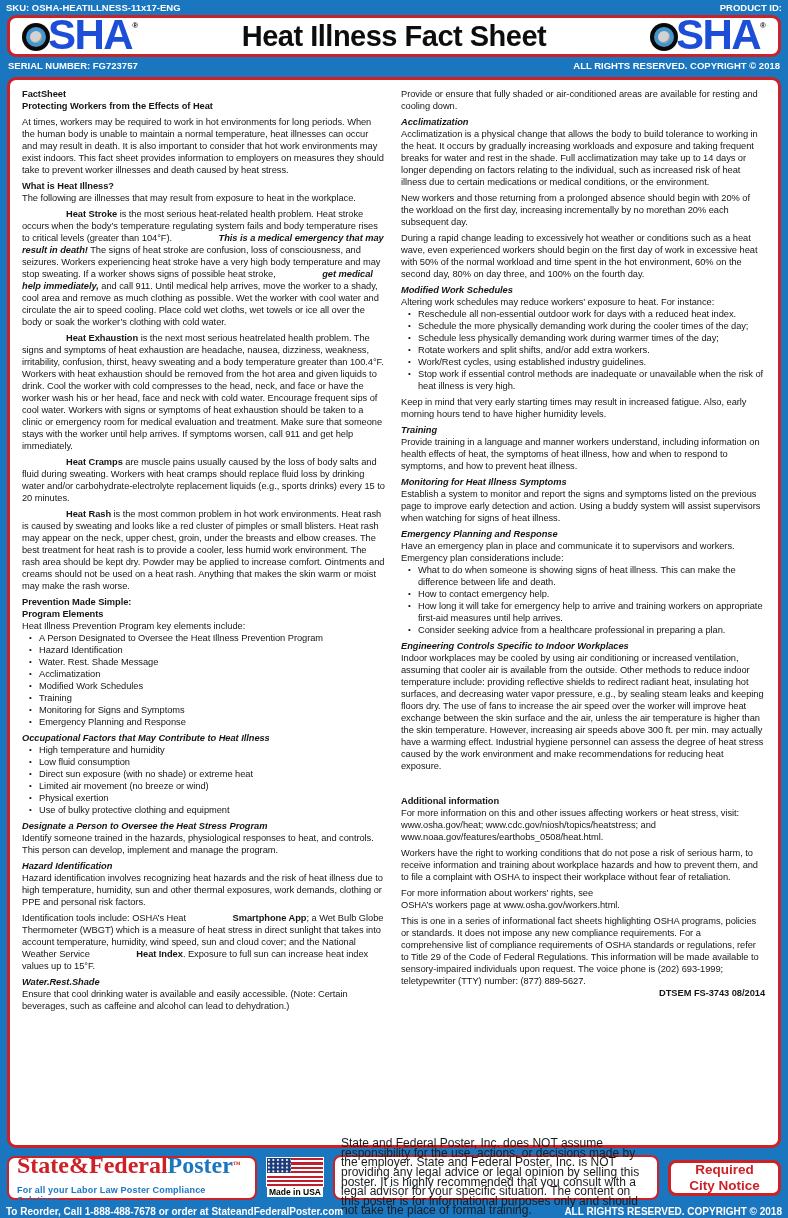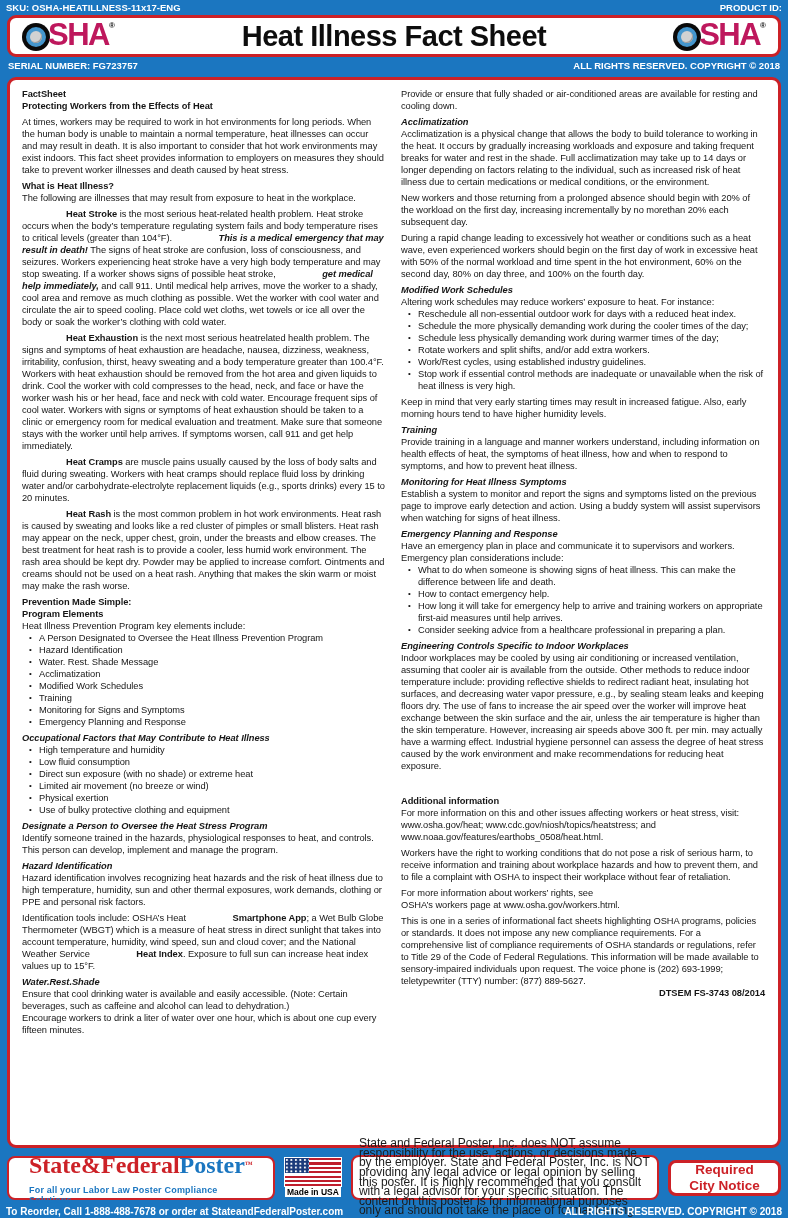--- a/index.html
+++ b/index.html
@@ -18,21 +18,21 @@
   
   .headband{
     margin:0 7px;height:42px;box-sizing:border-box;
     background:#fff;border:3px solid #cc2127;border-radius:9px;
     display:flex;align-items:center;justify-content:space-between;padding:0 12px;
   }
   .osha-logo{display:flex;align-items:flex-start;}
   .osha-o{width:28px;height:28px;border-radius:50%;background:#0a0a0a;display:inline-flex;align-items:center;justify-content:center;margin-top:2px;}
   .osha-o-mid{width:20px;height:20px;border-radius:50%;background:#4596cd;display:flex;align-items:center;justify-content:center;}
   .osha-o-in{width:12px;height:12px;border-radius:50%;background:#d2d2d2;box-shadow:inset -1px -1px 0 #9a9a9a;}
-  .osha-word{font-size:31px;font-weight:bold;letter-spacing:-1.5px;line-height:28px;margin-left:-2px;color:#be185d;}
+  .osha-word{font-size:42px;font-weight:bold;letter-spacing:-1.5px;line-height:28px;margin-left:-2px;color:#1d4ed8;}
   .osha-reg{font-size:8px;font-weight:bold;line-height:8px;margin-top:1px;color:#0a0a0a;}
   .main-title{font-size:29px;font-weight:bold;color:#0d0d0d;letter-spacing:-0.5px;white-space:nowrap;}
   
   .content{
     margin:3px 7px 0;height:1071px;box-sizing:border-box;
     background:#fff;border:3px solid #cc2127;border-radius:9px;
     padding:8px 12px;display:flex;gap:15px;overflow:hidden;
   }
   .col{width:364px;font-size:9.3px;line-height:12px;letter-spacing:-0.05px;}
   .blk{margin:0;}
@@ -43,21 +43,21 @@
   .blk.right{text-align:right;font-weight:bold;}
   .b{font-weight:bold;padding-left:44px;}
   .i{font-style:italic;}
   .u{}
   .brow{display:flex;}
   .dot{flex:0 0 17px;text-align:center;font-size:8px;}
   .btx{flex:1;}
   
   .footrow{display:flex;align-items:center;gap:9px;padding:7px 7px 5px;height:45px;}
   .fbox{background:#fff;border:2px solid #cc2127;border-radius:8px;box-sizing:border-box;}
-  .brandbox{flex:0 0 250px;height:44px;padding:2px 20px 0;display:flex;flex-direction:column;justify-content:center;}
+  .brandbox{flex:0 0 250px;height:44px;padding:2px 8px 0;display:flex;flex-direction:column;justify-content:center;}
   .brandline{font-family:"Liberation Serif",serif;font-weight:bold;font-size:24px;line-height:24px;white-space:nowrap;}
   .brand-red{color:#cc2127;}
   .brand-blue{color:#1b76c0;}
   .brand-tm{font-size:8px;vertical-align:top;color:#cc2127;}
   .tagline{color:#1b76c0;font-weight:bold;font-size:9px;letter-spacing:0.2px;line-height:10px;margin-top:8px;}
   .usawrap{flex:0 0 58px;display:flex;flex-direction:column;align-items:center;}
   .flag{width:56px;height:28px;background:repeating-linear-gradient(#bf1e2c 0 2.2px,#fff 2.2px 4.4px);position:relative;box-shadow:0 0 0 1px #fff;}
   .canton{position:absolute;top:0;left:0;width:24px;height:15px;background:#1a3a7a;background-image:radial-gradient(circle at 2px 2px,#fff 0.8px,transparent 1.3px);background-size:4.5px 3.8px;}
   .usatext{font-weight:bold;font-size:8.5px;color:#000;background:#fff;padding:0 2px;line-height:10px;margin-top:1px;white-space:nowrap;}
   .discbox{flex:1;height:45px;padding:3px 6px;font-size:12px;line-height:9.6px;color:#1c1c1c;display:flex;align-items:center;}
@@ -174,21 +174,20 @@
           <span class="btx"><span>Use of bulky protective clothing and equipment</span></span>
         </div>
       </div>
       <div class="blk ih gap"><span>Designate a Person to Oversee the Heat Stress Program</span></div>
       <div class="blk p"><span>Identify someone trained in the hazards, physiological responses to heat, and controls. This person can develop, implement and manage the program.</span></div>
       <div class="blk ih gap"><span>Hazard Identification</span></div>
       <div class="blk p"><span>Hazard identification involves recognizing heat hazards and the risk of heat illness due to high temperature, humidity, sun and other thermal exposures, work demands, clothing or PPE and personal risk factors.</span></div>
       <div class="blk p gap"><span>Identification tools include: OSHA’s Heat </span><span class="b">Smartphone App</span><span>; a Wet Bulb Globe Thermometer (WBGT) which is a measure of heat stress in direct sunlight that takes into account temperature, humidity, wind speed, sun and cloud cover; and the National Weather Service </span><span class="b">Heat Index</span><span>. Exposure to full sun can increase heat index values up to 15°F.</span></div>
       <div class="blk ih gap"><span>Water.Rest.Shade</span></div>
       <div class="blk p"><span>Ensure that cool drinking water is available and easily accessible. (Note: Certain beverages, such as caffeine and alcohol can lead to dehydration.)</span></div>
-      <div class="blk p"><span>Encourage workers to drink a liter of water over one hour, which is about one cup every fifteen minutes.</span></div>
     </div>
   <div class="col">
       <div class="blk p"><span>Provide or ensure that fully shaded or air-conditioned areas are available for resting and cooling down.</span></div>
       <div class="blk ih gap"><span>Acclimatization</span></div>
       <div class="blk p"><span>Acclimatization is a physical change that allows the body to build tolerance to working in the heat. It occurs by gradually increasing workloads and exposure and taking frequent breaks for water and rest in the shade. Full acclimatization may take up to 14 days or longer depending on factors relating to the individual, such as increased risk of heat illness due to certain medications or medical conditions, or the environment.</span></div>
       <div class="blk p gap"><span>New workers and those returning from a prolonged absence should begin with 20% of the workload on the first day, increasing incrementally by no morethan 20% each subsequent day.</span></div>
       <div class="blk p gap"><span>During a rapid change leading to excessively hot weather or conditions such as a heat wave, even experienced workers should begin on the first day of work in excessive heat with 50% of the normal workload and time spent in the hot environment, 60% on the second day, 80% on day three, and 100% on the fourth day.</span></div>
       <div class="blk ih gap"><span>Modified Work Schedules</span></div>
       <div class="blk p"><span>Altering work schedules may reduce workers’ exposure to heat. For instance:</span></div>
       <div class="blk bullets">

